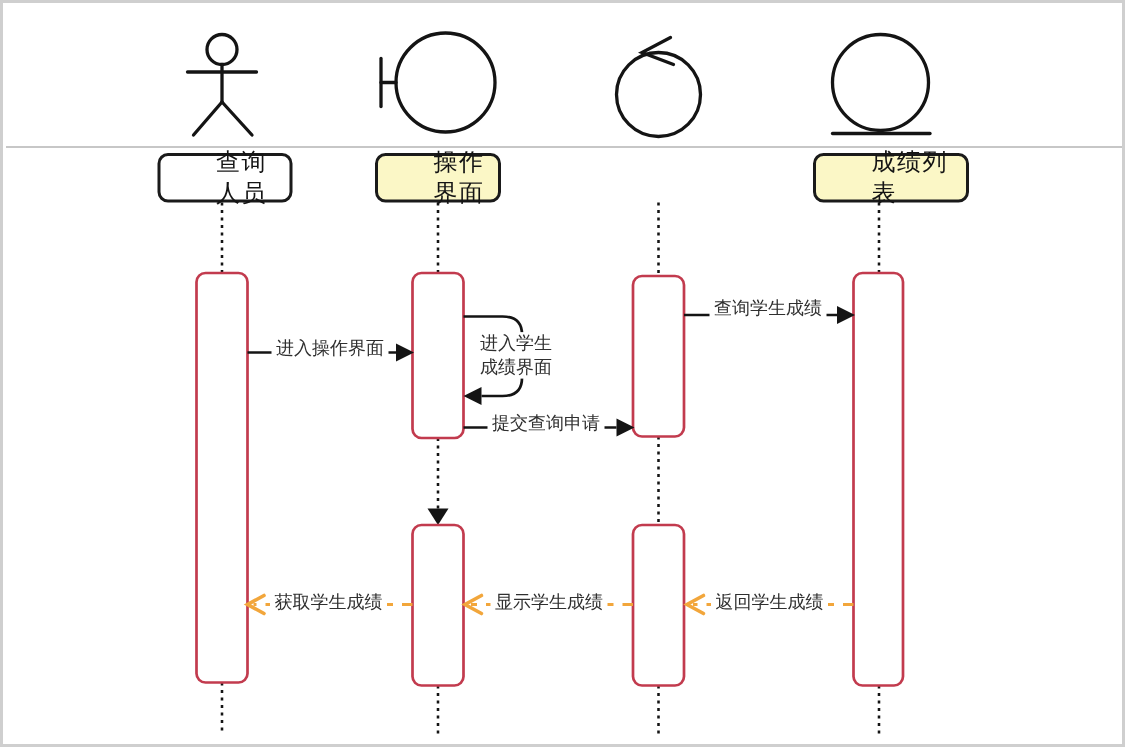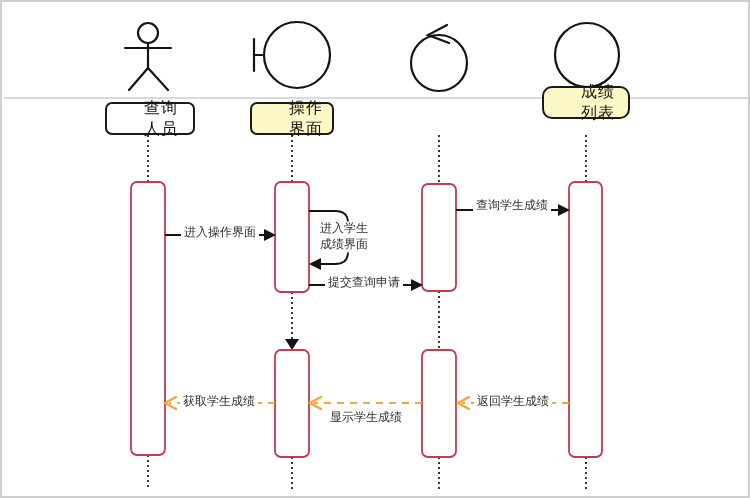--- a/index.html
+++ b/index.html
@@ -120,23 +120,23 @@
       <path class="ret-head" d="M319,395 L308,401 L319,407"></path>
     </g>
     <g>
       <line class="ret-line" x1="273" y1="401" x2="167" y2="401"></line>
       <path class="ret-head" d="M174,395 L163,401 L174,407"></path>
     </g>
   </svg>
 
   <div class="header plain" style="left:103px;top:100px;width:90px;">查询人员</div>
   <div class="header obj" style="left:248px;top:100px;width:84px;">操作界面</div>
-  <div class="header obj" style="left:540px;top:84px;width:88px;border-radius:10px;">成绩列表</div>
+  <div class="header obj" style="left:540px;top:100px;width:104px;">成绩列表</div>
 
   <div class="msg-label" style="left:218px;top:231px;">进入操作界面</div>
   <div class="msg-label" style="left:342px;top:235px;">进入学生
 成绩界面</div>
   <div class="msg-label" style="left:362px;top:281px;">提交查询申请</div>
   <div class="msg-label" style="left:510px;top:204px;">查询学生成绩</div>
   <div class="msg-label" style="left:511px;top:400px;">返回学生成绩</div>
-  <div class="msg-label" style="left:364px;top:400px;margin-top:16px;">显示学生成绩</div>
+  <div class="msg-label" style="left:364px;top:400px;">显示学生成绩</div>
   <div class="msg-label" style="left:217px;top:400px;">获取学生成绩</div>
 </div>
 
 </body></html>

